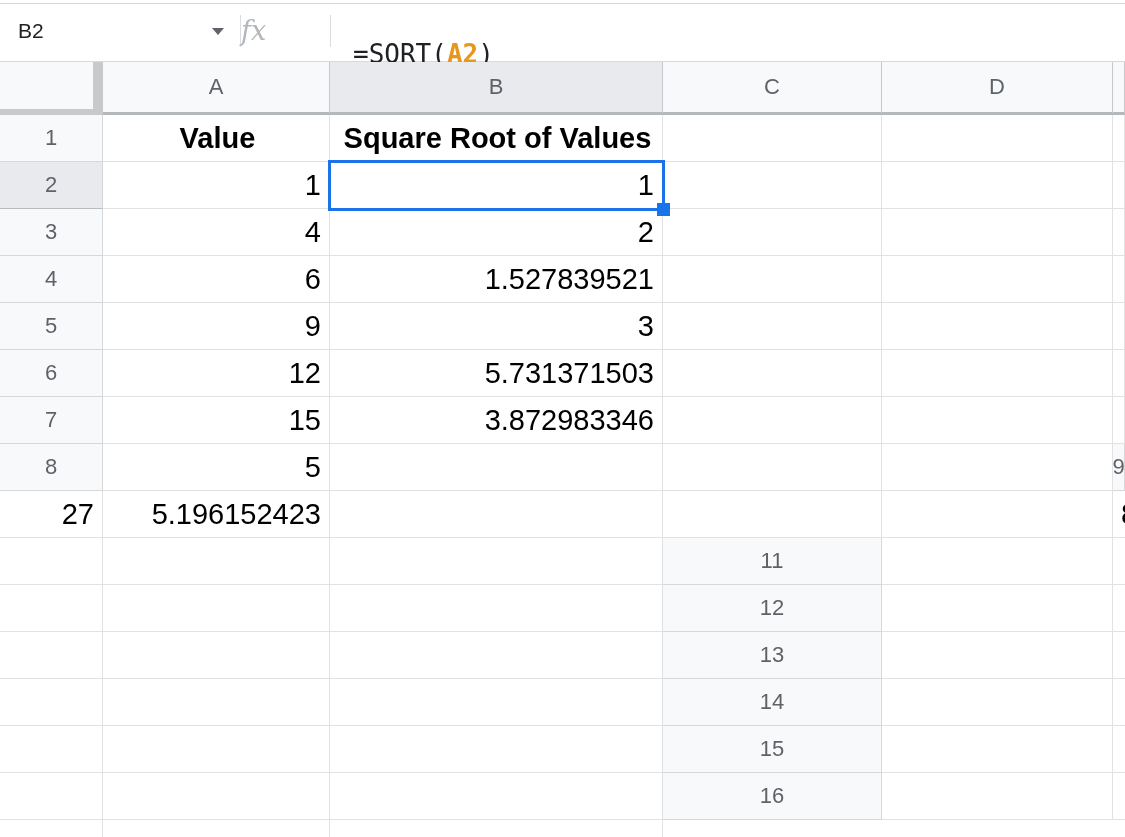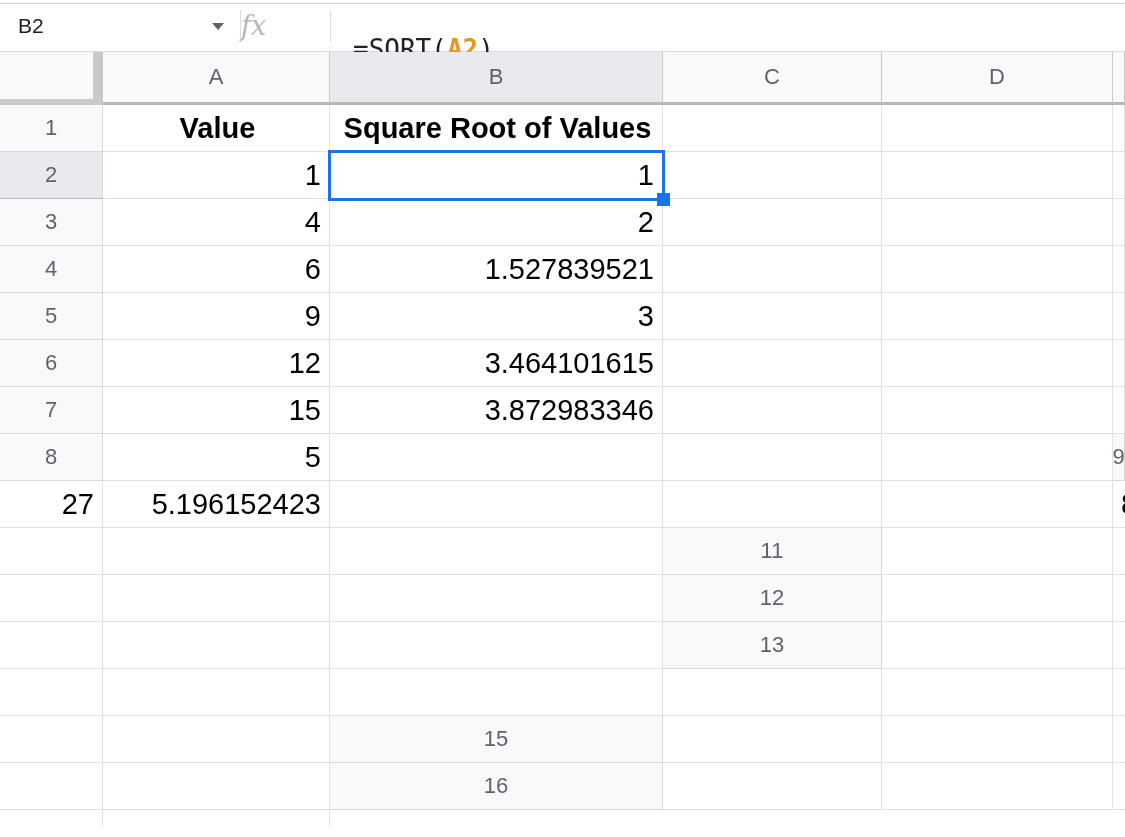--- a/index.html
+++ b/index.html
@@ -14,21 +14,21 @@
     --cell-text:#000000;
   }
   *{box-sizing:border-box;}
   html,body{margin:0;padding:0;}
   body{
     width:1125px;height:837px;overflow:hidden;position:relative;
     background:#ffffff;font-family:"Liberation Sans",sans-serif;
   }
   
   .topbar{
-    height:52px;display:flex;align-items:center;position:relative;
+    height:62px;display:flex;align-items:center;position:relative;
     background:#fff;border-bottom:1px solid #d9dadc;
   }
   .topbar::before{
     content:"";position:absolute;top:3px;left:0;right:0;height:1px;background:#d4d6d8;
   }
   .namebox{
     width:240px;height:100%;display:flex;align-items:center;
     justify-content:space-between;padding:0 16px 0 18px;cursor:text;
   }
   .namebox .nb-text{font-size:21px;color:#202124;}
@@ -140,21 +140,21 @@
     <div class="cell"></div>
     <div class="cell sliver"></div>
     <div class="rh">5</div>
     <div class="cell">9</div>
     <div class="cell">3</div>
     <div class="cell"></div>
     <div class="cell"></div>
     <div class="cell sliver"></div>
     <div class="rh">6</div>
     <div class="cell">12</div>
-    <div class="cell">3.464101615</div>
+    <div class="cell">5.731371503</div>
     <div class="cell"></div>
     <div class="cell"></div>
     <div class="cell sliver"></div>
     <div class="rh">7</div>
     <div class="cell">15</div>
     <div class="cell">3.872983346</div>
     <div class="cell"></div>
     <div class="cell"></div>
     <div class="cell sliver"></div>
     <div class="rh">8</div>
@@ -183,20 +183,21 @@
     <div class="cell"></div>
     <div class="cell"></div>
     <div class="cell"></div>
     <div class="cell sliver"></div>
     <div class="rh">13</div>
     <div class="cell"></div>
     <div class="cell"></div>
     <div class="cell"></div>
     <div class="cell"></div>
     <div class="cell sliver"></div>
+    <div class="rh">14</div>
     <div class="cell"></div>
     <div class="cell"></div>
     <div class="cell"></div>
     <div class="cell"></div>
     <div class="cell sliver"></div>
     <div class="rh">15</div>
     <div class="cell"></div>
     <div class="cell"></div>
     <div class="cell"></div>
     <div class="cell"></div>

